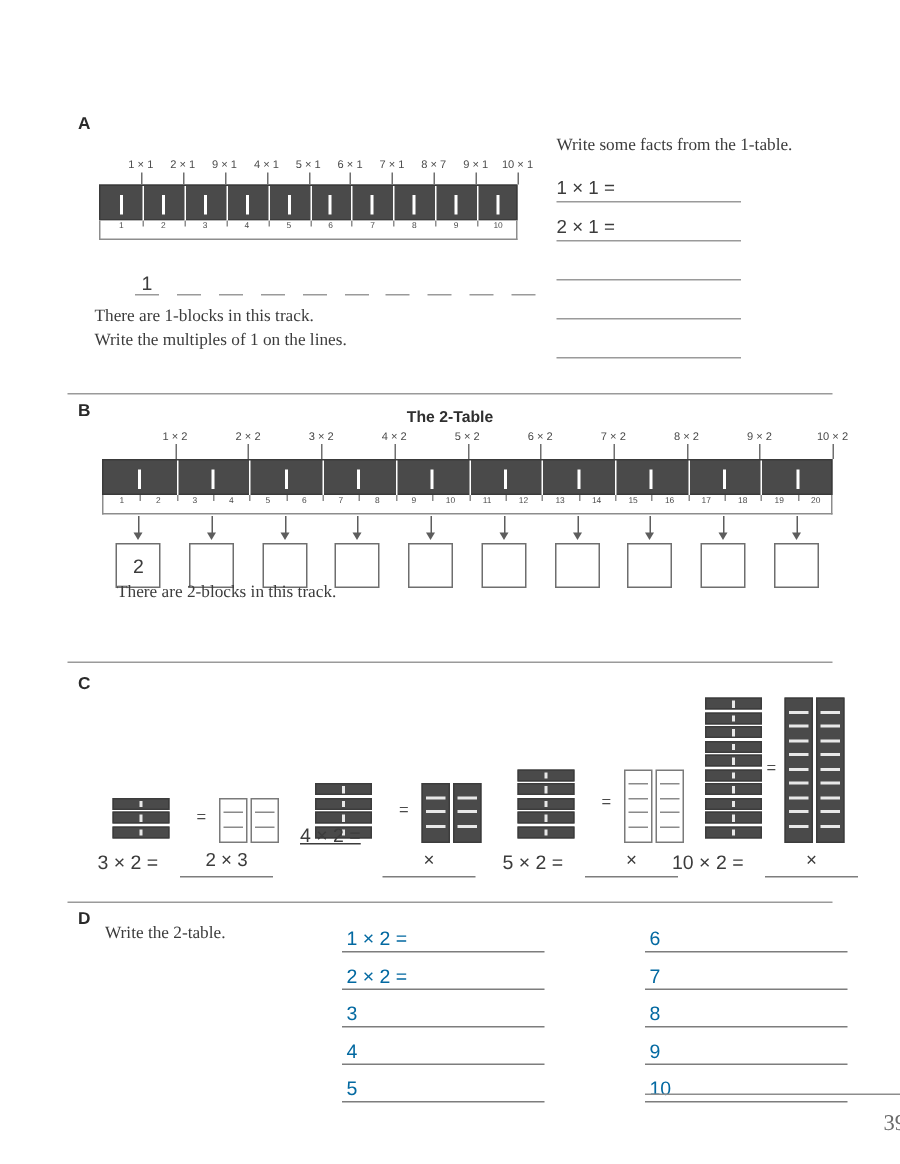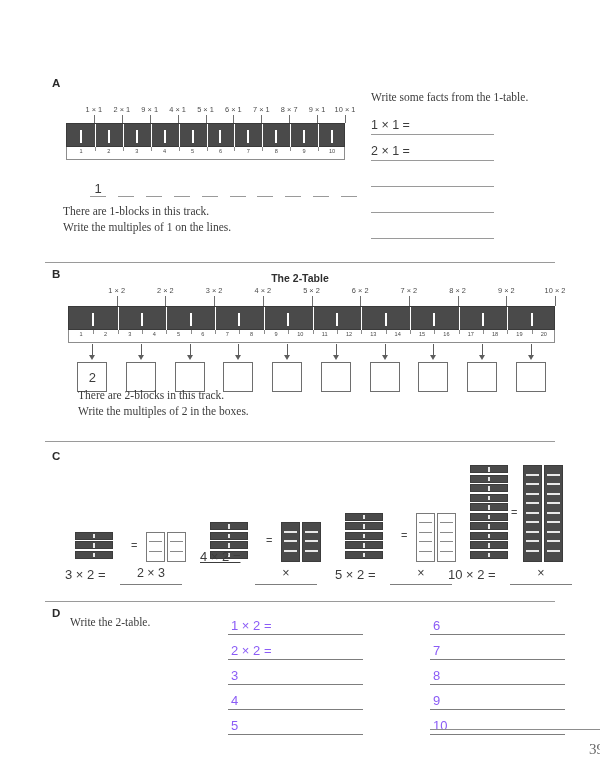--- a/index.html
+++ b/index.html
@@ -121,21 +121,21 @@
     position:absolute;
     font-family:"Liberation Sans", sans-serif;
     font-size:12.5px;color:#3c3c3c;text-align:center;white-space:nowrap;
   }
 
   
   .dline{position:absolute;height:1px;background:#7d7d7d;}
   .dtext{
     position:absolute;
     font-family:"Liberation Sans", sans-serif;
-    font-size:13px;color:#8b5cf6;white-space:nowrap;
+    font-size:13px;color:#0369a1;white-space:nowrap;
   }
 
   .pagenum{
     position:absolute;right:-4px;bottom:18px;
     font-family:"Liberation Serif", serif;
     font-size:15px;color:#6a6a6a;
   }
   .botrule{position:absolute;left:430px;bottom:46px;width:178px;height:1px;background:#8d8d8d;}
 </style>
 </head>
@@ -346,21 +346,20 @@
       <div class="ansbox" style="left: 369.55px; top: 362px;"></div>
       <div class="arrow" style="left: 433.25px; top: 344px;"></div>
       <div class="ansbox" style="left: 418.25px; top: 362px;"></div>
       <div class="arrow" style="left: 481.95px; top: 344px;"></div>
       <div class="ansbox" style="left: 466.95px; top: 362px;"></div>
       <div class="arrow" style="left: 530.65px; top: 344px;"></div>
       <div class="ansbox" style="left: 515.65px; top: 362px;"></div>
     </div>
 
   <div class="body-text" style="top:389px;left:78px;">There are 2-blocks in this track.</div>
-  <div class="body-text" style="top:405px;left:78px;">Write the multiples of 2 in the boxes.</div>
 
   <div class="divider" style="top:441px;"></div>
   <div class="sec-letter" style="top:450px;left:52px;">C</div>
 
   <div id="groupsC">
       <div class="hstack" style="left: 75px; top: 531.5px;">
         <div class="hbar"></div>
         <div class="hbar"></div>
         <div class="hbar"></div>
       </div>

